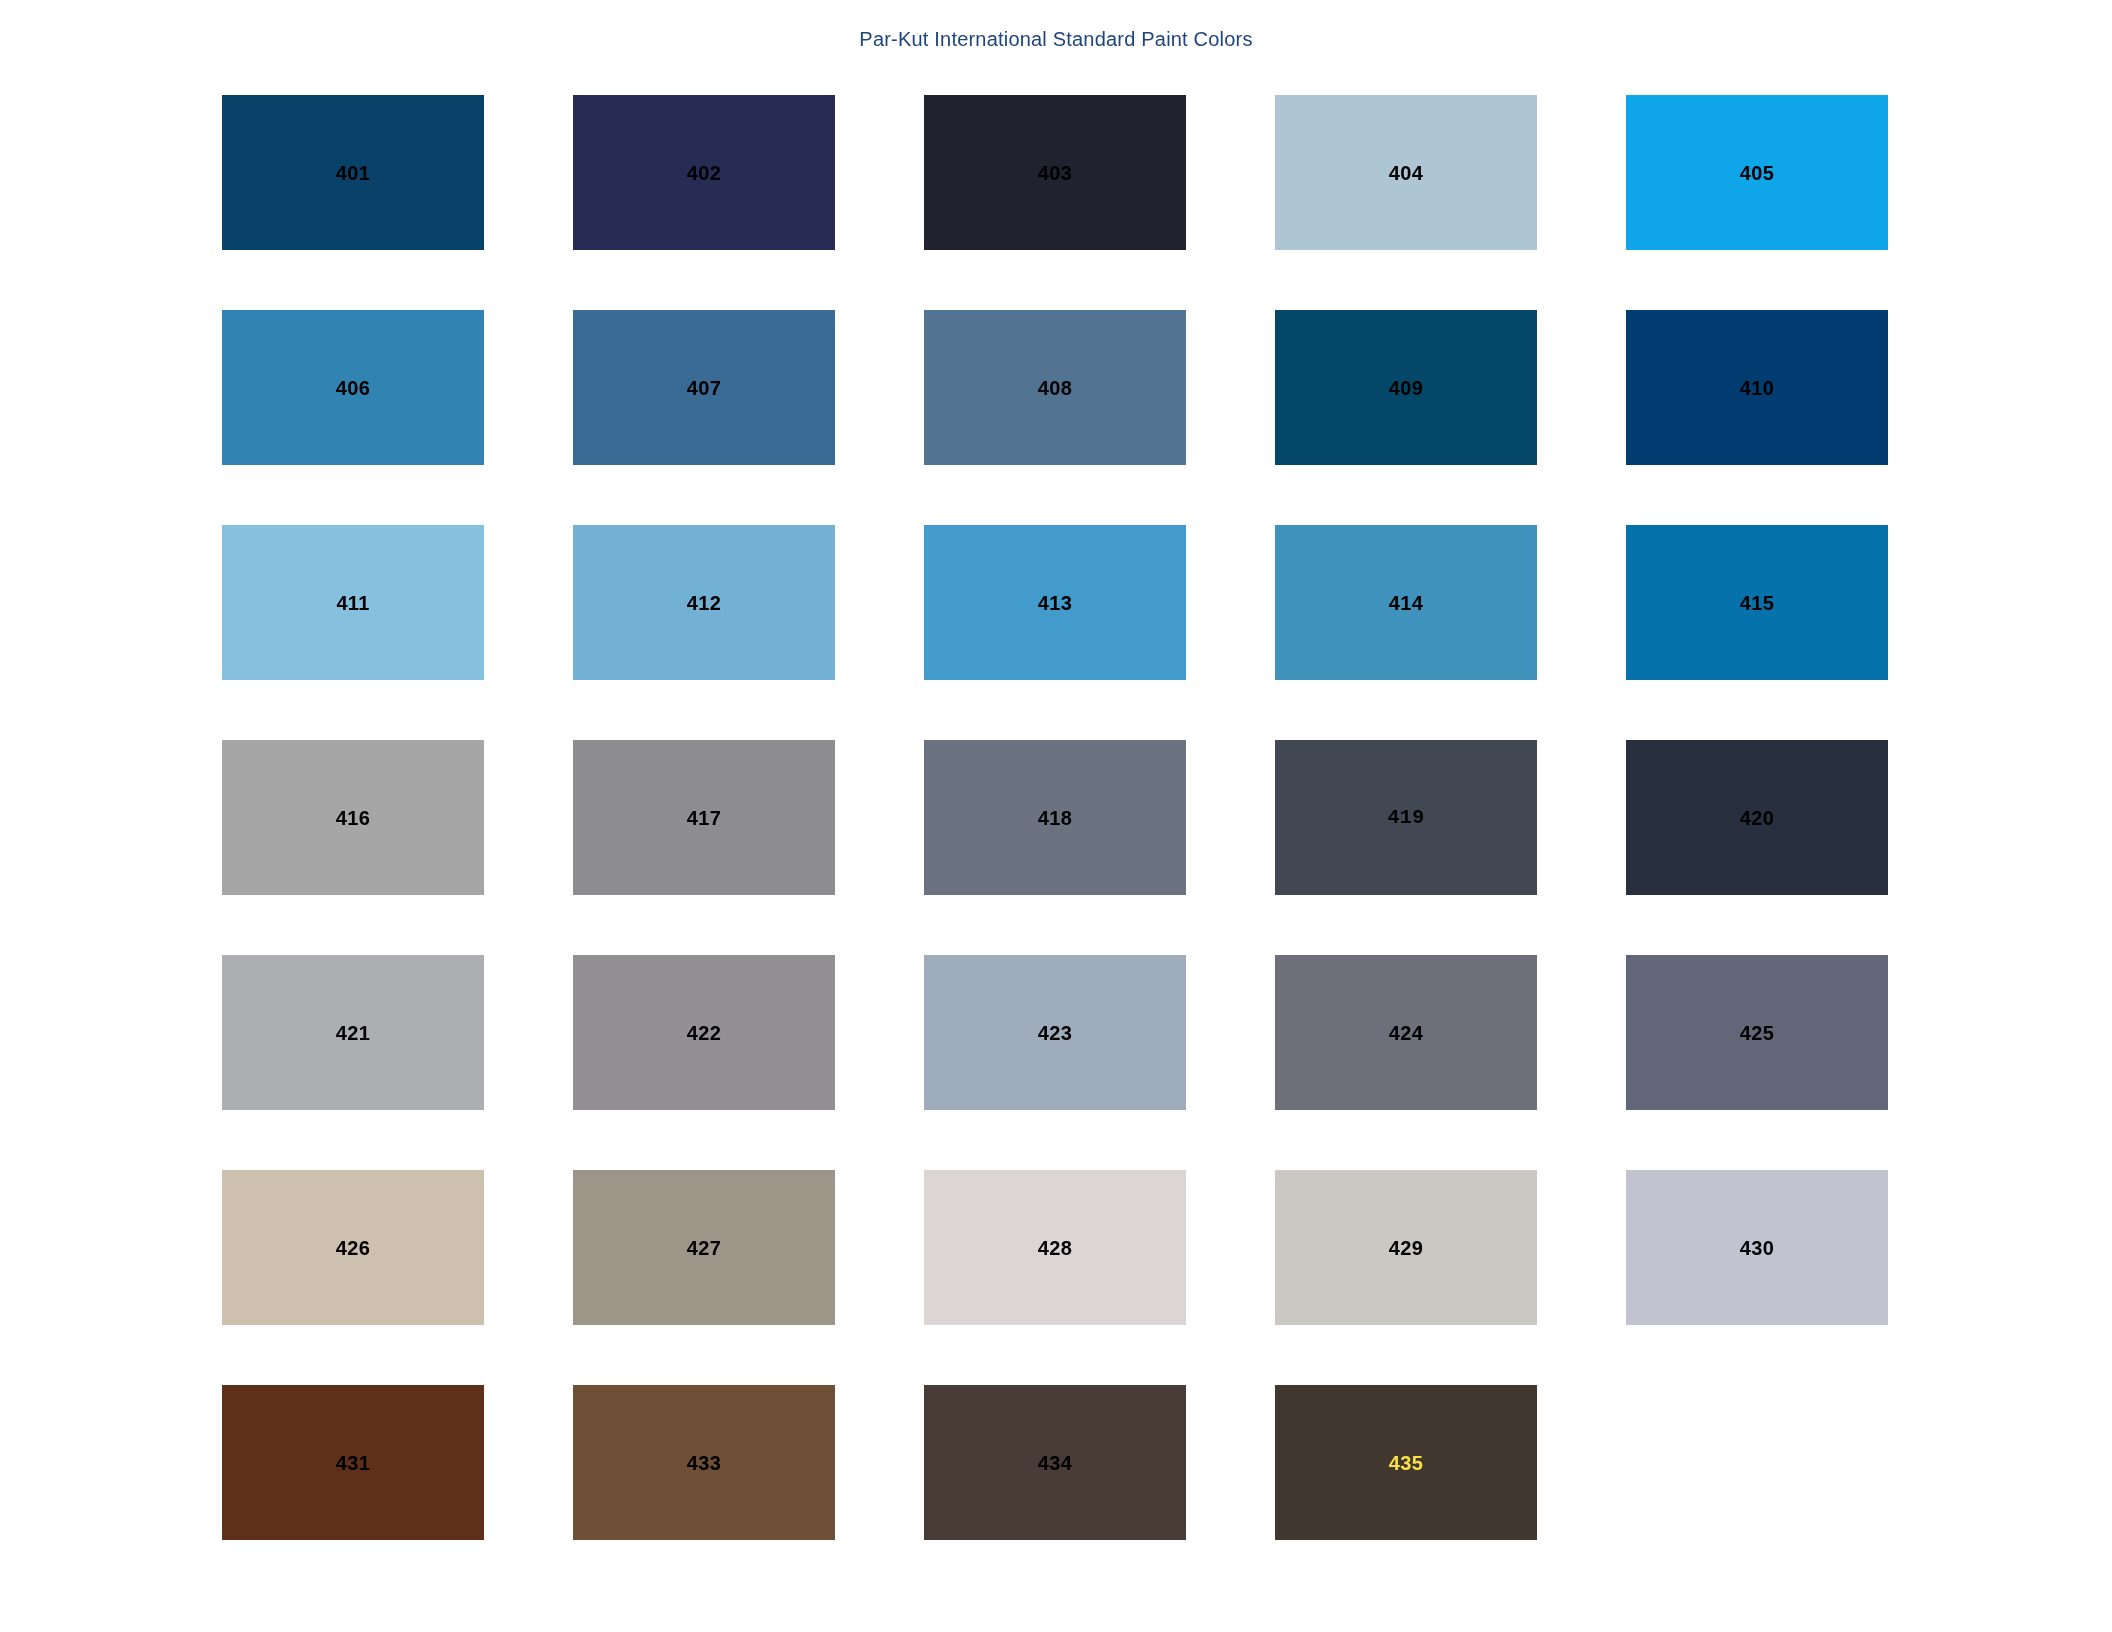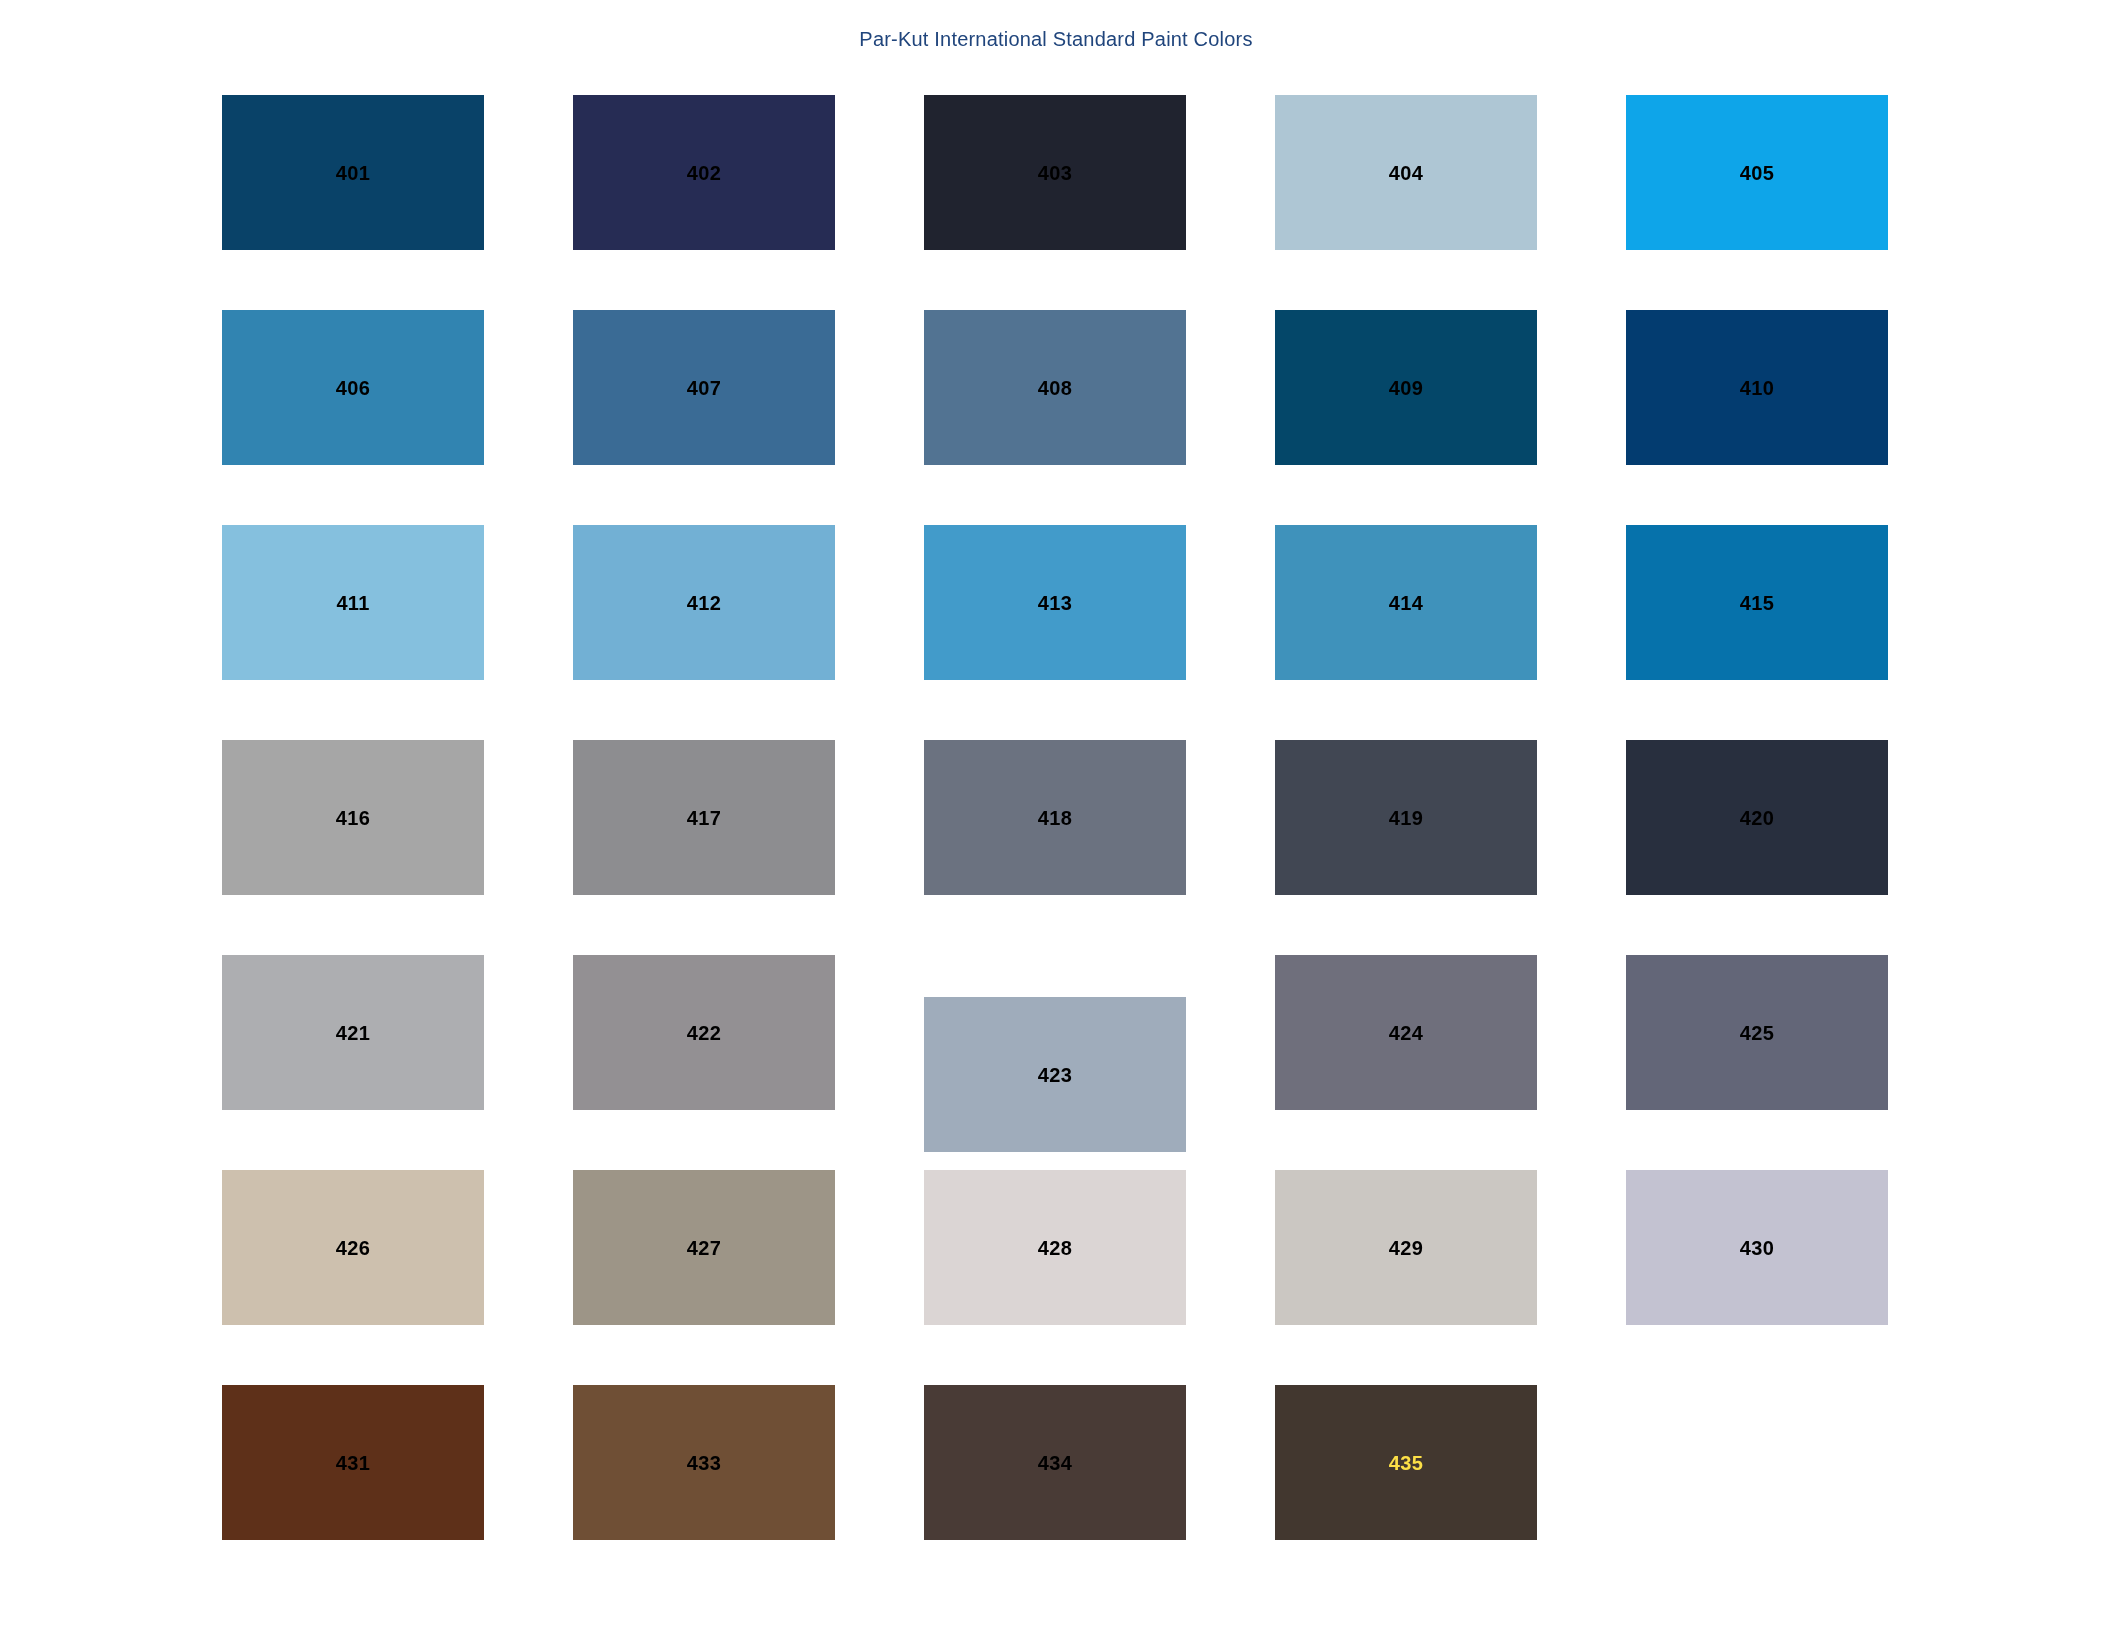--- a/index.html
+++ b/index.html
@@ -120,32 +120,32 @@
       <div class="swatch" style="background-color: rgb(166, 166, 166);">
         <span class="swatch-label" style="color: rgb(0, 0, 0);">416</span>
       </div>
       <div class="swatch" style="background-color: rgb(141, 141, 144);">
         <span class="swatch-label" style="color: rgb(0, 0, 0);">417</span>
       </div>
       <div class="swatch" style="background-color: rgb(107, 114, 128);">
         <span class="swatch-label" style="color: rgb(0, 0, 0);">418</span>
       </div>
       <div class="swatch" style="background-color: rgb(65, 71, 83);">
-        <span class="swatch-label" style="color: rgb(0, 0, 0);">419</span>
+        <span class="swatch-label" style="color: rgb(0, 0, 0); font-family: Liberation Mono, monospace;">419</span>
       </div>
       <div class="swatch" style="background-color: rgb(40, 47, 62);">
         <span class="swatch-label" style="color: rgb(0, 0, 0);">420</span>
       </div>
       <div class="swatch" style="background-color: rgb(173, 174, 177);">
         <span class="swatch-label" style="color: rgb(0, 0, 0);">421</span>
       </div>
       <div class="swatch" style="background-color: rgb(147, 144, 147);">
         <span class="swatch-label" style="color: rgb(0, 0, 0);">422</span>
       </div>
-      <div class="swatch" style="background-color: rgb(159, 172, 187); margin-top: 42px;">
+      <div class="swatch" style="background-color: rgb(159, 172, 187);">
         <span class="swatch-label" style="color: rgb(0, 0, 0);">423</span>
       </div>
       <div class="swatch" style="background-color: rgb(111, 111, 124);">
         <span class="swatch-label" style="color: rgb(0, 0, 0);">424</span>
       </div>
       <div class="swatch" style="background-color: rgb(99, 102, 120);">
         <span class="swatch-label" style="color: rgb(0, 0, 0);">425</span>
       </div>
       <div class="swatch" style="background-color: rgb(205, 192, 174);">
         <span class="swatch-label" style="color: rgb(0, 0, 0);">426</span>

